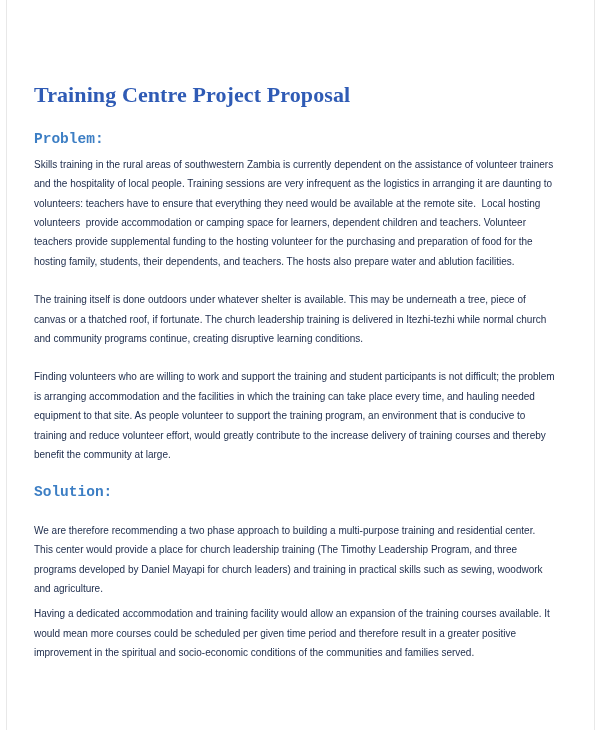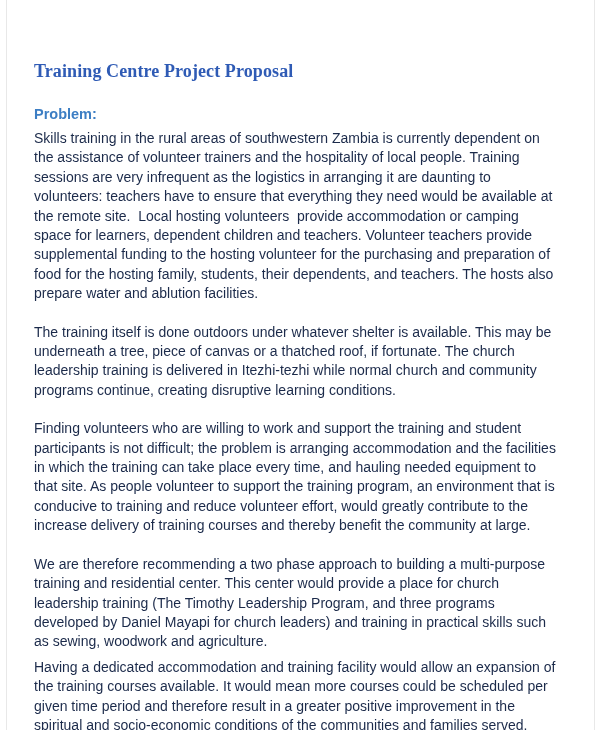--- a/index.html
+++ b/index.html
@@ -42,43 +42,43 @@
 
   #content {
     position: absolute;
     left: 34px;
     top: 0;
     width: 522px;
   }
 
   .doc-title {
     font-family: "Liberation Serif", serif;
-    font-size: 18px;
+    font-size: 22px;
     font-weight: bold;
     color: #2f5bb5;
     letter-spacing: 0.1px;
     margin: 0;
-    padding-top: 61px;
+    padding-top: 82px;
     line-height: 1.2;
   }
 
   .section-heading {
-    font-family: Liberation Sans, sans-serif;
+    font-family: Liberation Mono, monospace;
     font-size: 14.5px;
     font-weight: bold;
     color: #3c7ec4;
     margin: 0;
     line-height: 1.2;
   }
 
   #problem-heading { padding-top: 23px; }
   #solution-heading { padding-top: 20px; }
 
   .para {
-    font-size: 14px;
+    font-size: 10px;
     color: #1b2a4a;
     line-height: 19.4px;
     margin: 0;
     text-align: left;
     white-space: pre-wrap;
   }
 
   .para.first-after-heading { padding-top: 6px; }
   .para.spaced { padding-top: 19px; }
 </style>
@@ -95,19 +95,20 @@
     <h1 class="doc-title">Training Centre Project Proposal</h1>
 
     <h2 class="section-heading" id="problem-heading">Problem:</h2>
 
     <p class="para first-after-heading">Skills training in the rural areas of southwestern Zambia is currently dependent on the assistance of volunteer trainers and the hospitality of local people. Training sessions are very infrequent as the logistics in arranging it are daunting to volunteers: teachers have to ensure that everything they need would be available at the remote site.  Local hosting volunteers  provide accommodation or camping space for learners, dependent children and teachers. Volunteer teachers provide supplemental funding to the hosting volunteer for the purchasing and preparation of food for the hosting family, students, their dependents, and teachers. The hosts also prepare water and ablution facilities.</p>
 
     <p class="para spaced">The training itself is done outdoors under whatever shelter is available. This may be underneath a tree, piece of canvas or a thatched roof, if fortunate. The church leadership training is delivered in Itezhi-tezhi while normal church and community programs continue, creating disruptive learning conditions.</p>
 
     <p class="para spaced">Finding volunteers who are willing to work and support the training and student participants is not difficult; the problem is arranging accommodation and the facilities in which the training can take place every time, and hauling needed equipment to that site. As people volunteer to support the training program, an environment that is conducive to training and reduce volunteer effort, would greatly contribute to the increase delivery of training courses and thereby benefit the community at large.</p>
 
+    <h2 class="section-heading" id="solution-heading">Solution:</h2>
 
     <p class="para spaced">We are therefore recommending a two phase approach to building a multi-purpose training and residential center. This center would provide a place for church leadership training (The Timothy Leadership Program, and three programs developed by Daniel Mayapi for church leaders) and training in practical skills such as sewing, woodwork and agriculture.</p>
 
     <p class="para first-after-heading">Having a dedicated accommodation and training facility would allow an expansion of the training courses available. It would mean more courses could be scheduled per given time period and therefore result in a greater positive improvement in the spiritual and socio-economic conditions of the communities and families served.</p>
 
   </div>
 </div>
 
 </body></html>

